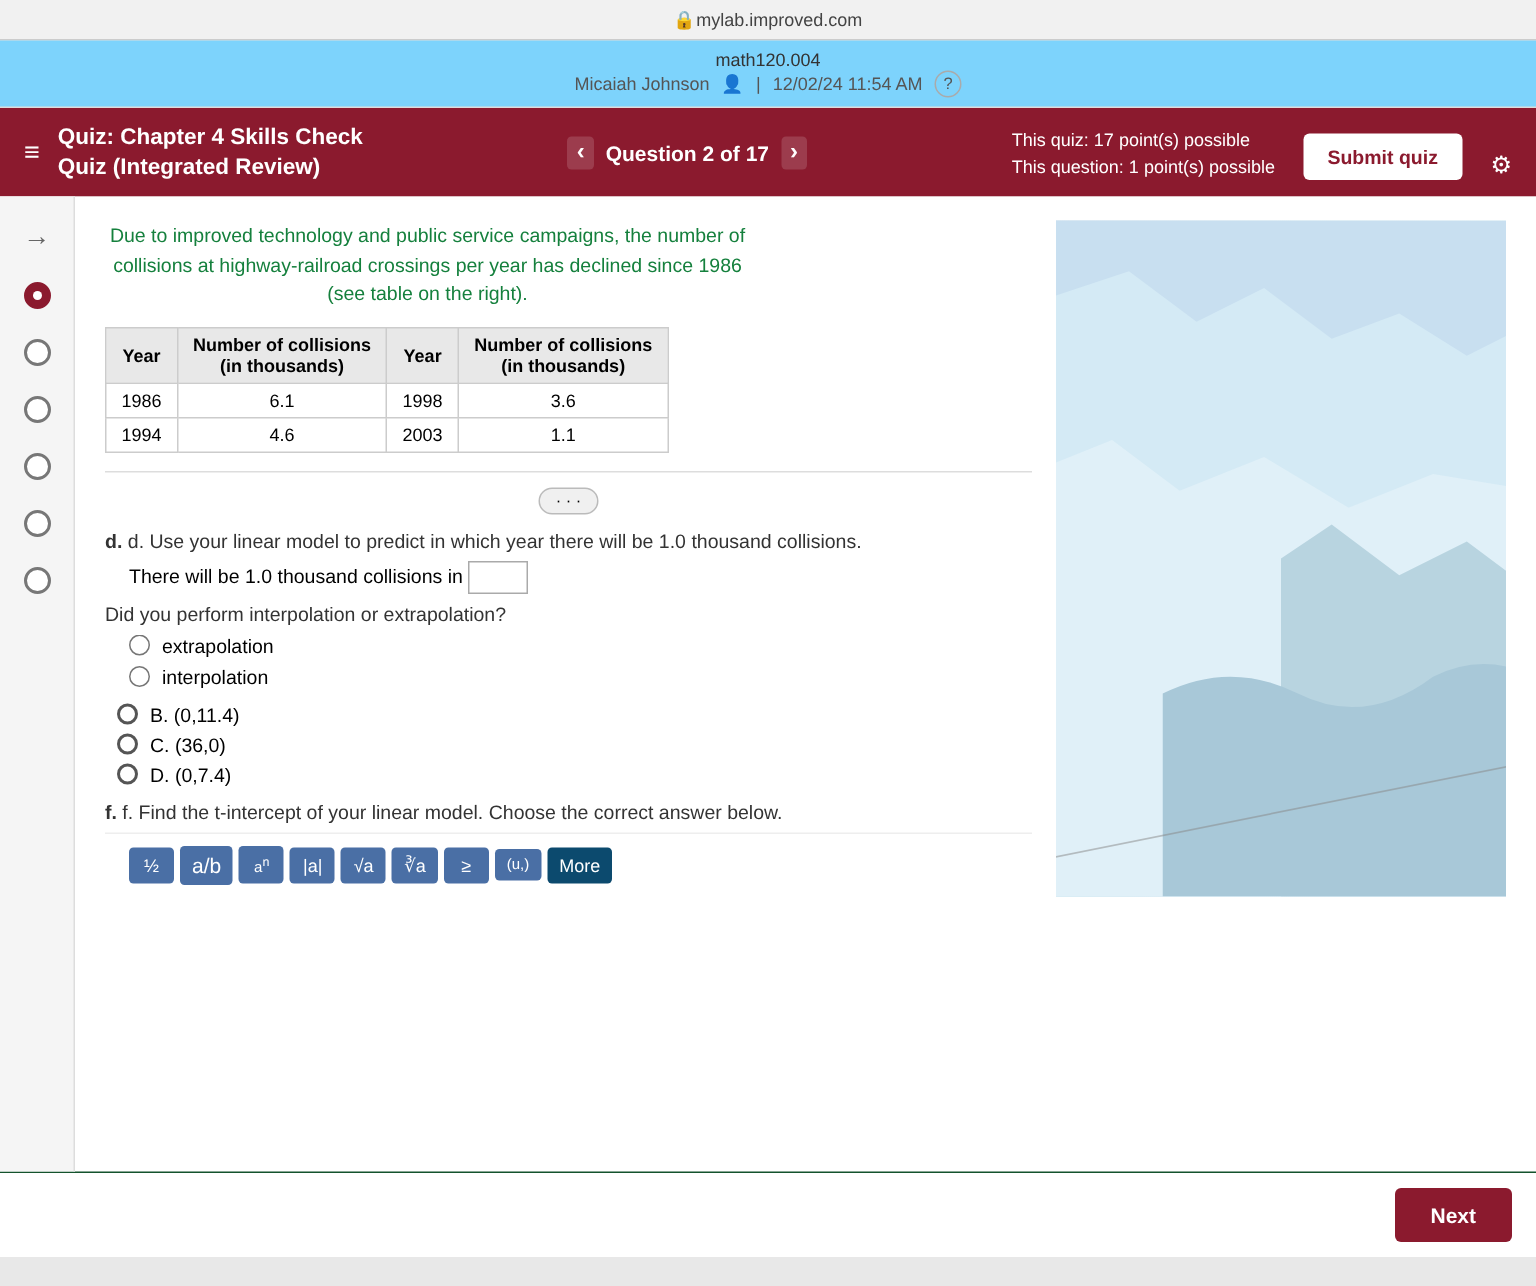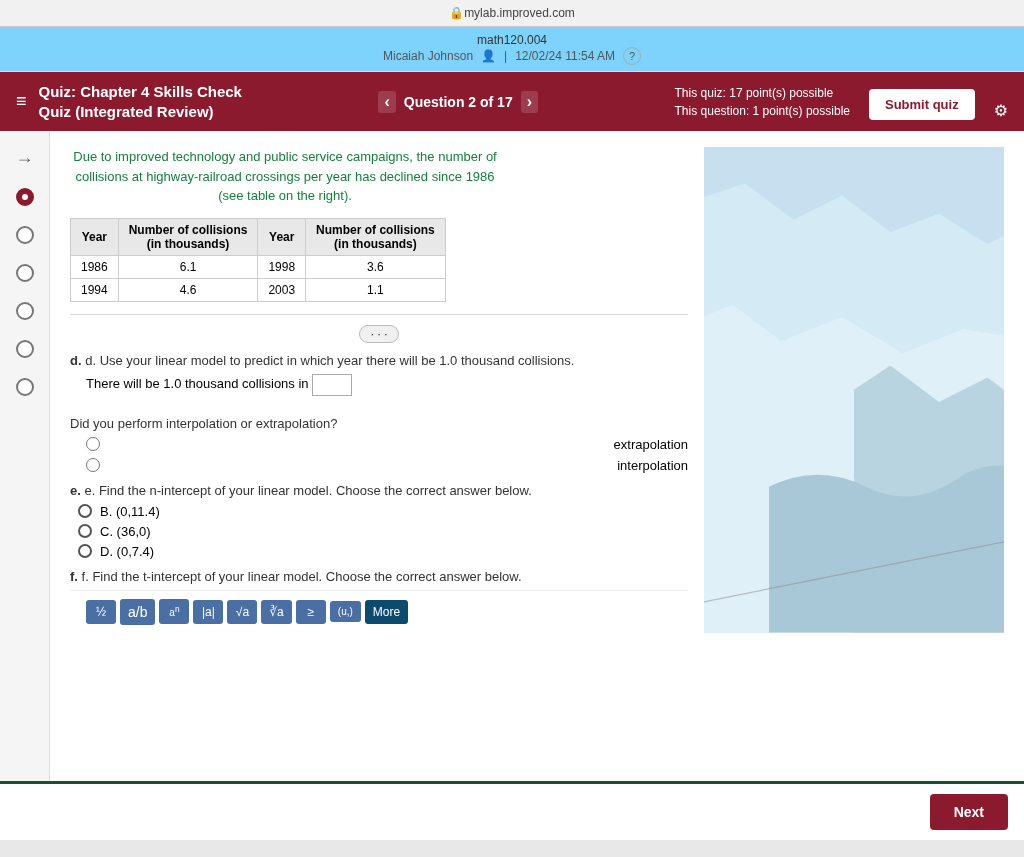--- a/index.html
+++ b/index.html
@@ -192,21 +192,20 @@
       vertical-align: middle;
     }
 
     .radio-option {
       display: flex;
       align-items: center;
       gap: 8px;
       margin: 6px 0 6px 16px;
       font-size: 13px;
       cursor: pointer;
-      justify-content: space-between;
     }
     .radio-option input[type="radio"] {
       accent-color: #8b1a2e;
       width: 14px; height: 14px;
     }
 
     .choice-option {
       display: flex;
       align-items: center;
       gap: 8px;
@@ -260,21 +259,21 @@
     .toolbar-btn.more {
       background: #0c4a6e;
       text-align: center;
     }
 
     .bottom-bar {
       background: #fff;
       padding: 10px 16px;
       display: flex;
       justify-content: flex-end;
-      border-top: 3px solid #14532d;
+      border-top: 1px solid #14532d;
     }
     .next-btn {
       background: #8b1a2e;
       color: #fff;
       border: none;
       padding: 10px 24px;
       font-size: 14px;
       font-weight: bold;
       border-radius: 4px;
       cursor: pointer;
@@ -387,41 +386,38 @@
 
         <hr class="divider">
         <div style="text-align:center;margin-bottom:8px;">
           <button class="more-btn">· · ·</button>
         </div>
 
         <div class="question-section">
           <div class="section-label">
             <span class="bold">d.</span> <span>d. Use your linear model to predict in which year there will be 1.0 thousand collisions.</span>
           </div>
-          <div style="margin-left:16px; margin-bottom:20px; font-size:13px;">
+          <div style="margin-left:16px; margin-bottom:6px; font-size:13px;">
             <span>There will be 1.0 thousand collisions in</span>
             <input type="text" class="inline-input" style="">
           </div>
 
           <div class="section-label">Did you perform interpolation or extrapolation?</div>
 
           <div class="radio-option">
             <input type="radio" name="interp" style="">
             <span>extrapolation</span>
           </div>
           <div class="radio-option">
             <input type="radio" name="interp" style="">
             <span>interpolation</span>
           </div>
         </div>
 
         <div class="question-section">
-          <div class="section-label">
-            <span class="bold">e.</span> <span>e. Find the n-intercept of your linear model. Choose the correct answer below.</span>
-          </div>
           <div class="choice-option">
             <div class="choice-radio"></div>
             <span>B. (0,11.4)</span>
           </div>
           <div class="choice-option">
             <div class="choice-radio"></div>
             <span>C. (36,0)</span>
           </div>
           <div class="choice-option">
             <div class="choice-radio"></div>

